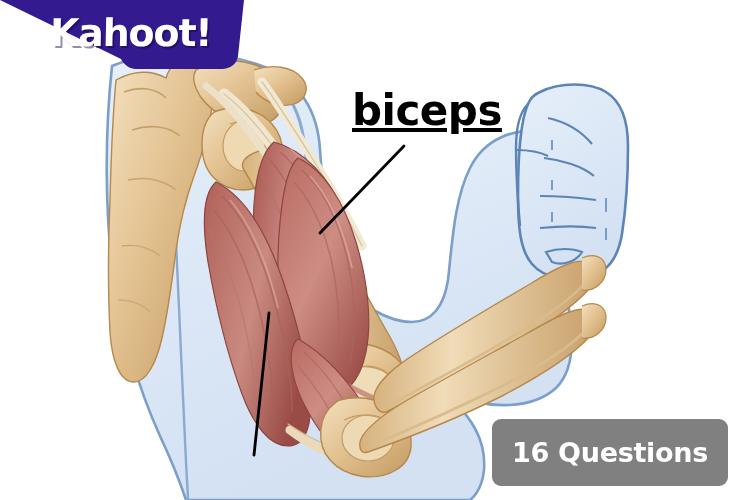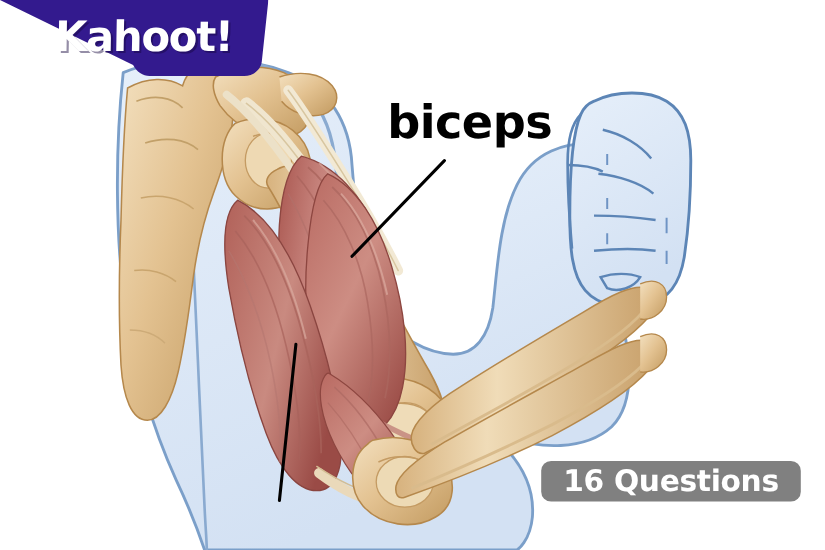--- a/index.html
+++ b/index.html
@@ -60,40 +60,41 @@
   }
   
   .anat-label {
     position: absolute;
     color: #000000;
     font-family: "DejaVu Sans", sans-serif;
     font-weight: bold;
     line-height: 1;
     white-space: nowrap;
     z-index: 30;
+    text-decoration: underline;
   }
   #label-biceps {
     left: 352px;
     top: 90px;
     font-size: 42px;
     letter-spacing: -0.5px;
   }
   #label-triceps {
     left: 172px;
     top: 456px;
     font-size: 44px;
     letter-spacing: -0.5px;
   }
   
   #questions-badge {
     position: absolute;
     left: 492px;
     top: 419px;
     width: 236px;
-    height: 37px;
+    height: 67px;
     background: #808080;
     border-radius: 9px;
     display: flex;
     align-items: center;
     justify-content: center;
     z-index: 35;
   }
   #questions-badge span {
     color: #ffffff;
     font-family: "DejaVu Sans", sans-serif;

